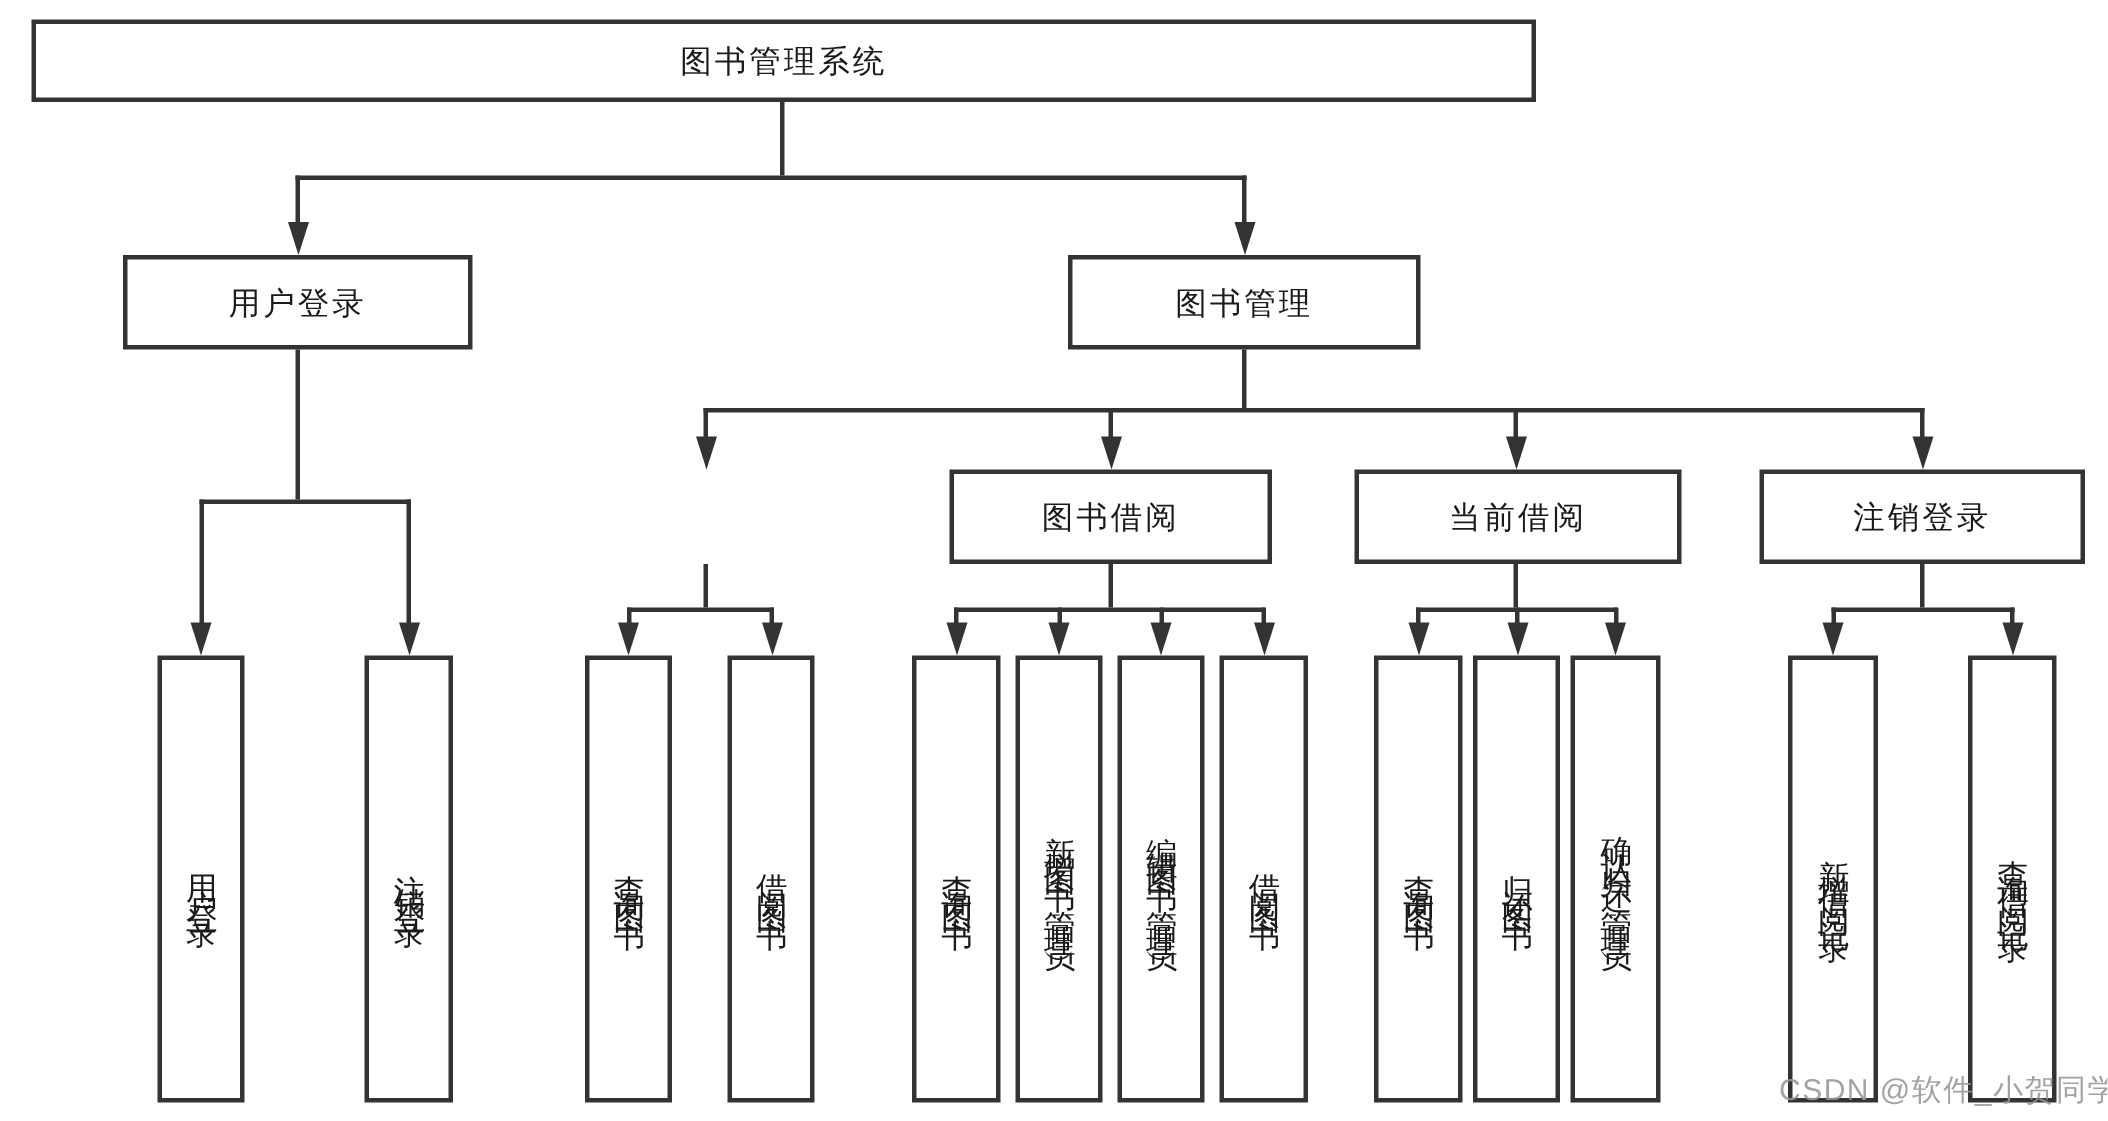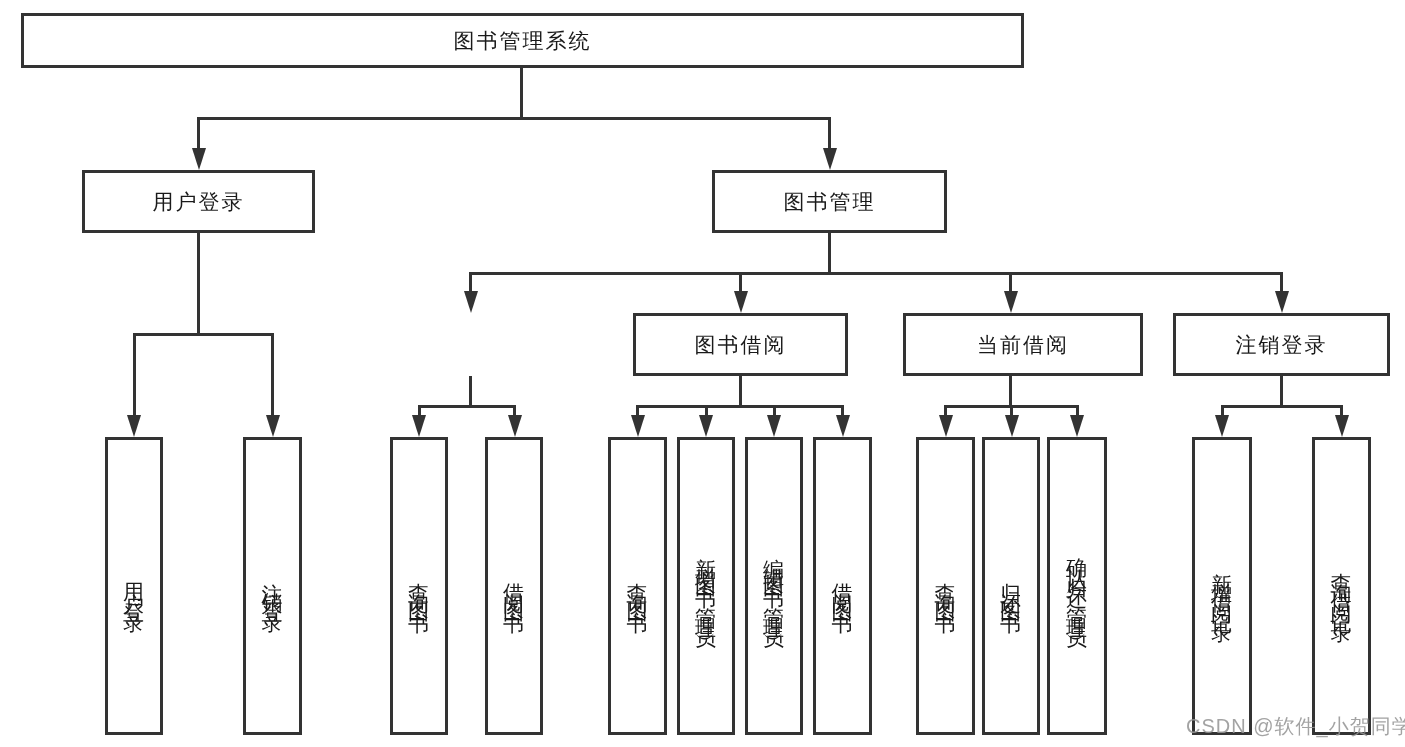--- a/index.html
+++ b/index.html
@@ -80,21 +80,21 @@
   <div class="vline" style="left:469px; top:272px; height:21px;"></div>
   <div class="arrow" style="left:464px; top:291px;"></div>
   <div class="vline" style="left:739px; top:272px; height:21px;"></div>
   <div class="arrow" style="left:734px; top:291px;"></div>
   <div class="vline" style="left:1009px; top:272px; height:21px;"></div>
   <div class="arrow" style="left:1004px; top:291px;"></div>
   <div class="vline" style="left:1280px; top:272px; height:21px;"></div>
   <div class="arrow" style="left:1275px; top:291px;"></div>
 
   <div class="box" style="left:633px; top:313px; width:215px; height:63px;">图书借阅</div>
-  <div class="box" style="left:903px; top:313px; width:240px; height:63px;">当前借阅</div>
+  <div class="box" style="left:903px; top:313px; width:218px; height:63px;">当前借阅</div>
   <div class="box" style="left:1173px; top:313px; width:217px; height:63px;">注销登录</div>
 
   <div class="vline" style="left:469px; top:376px; height:29px;"></div>
   <div class="hline" style="left:418px; top:405px; width:98px;"></div>
   <div class="vline" style="left:418px; top:405px; height:12px;"></div>
   <div class="arrow" style="left:412px; top:415px;"></div>
   <div class="vline" style="left:513px; top:405px; height:12px;"></div>
   <div class="arrow" style="left:508px; top:415px;"></div>
 
   <div class="vline" style="left:739px; top:376px; height:29px;"></div>

